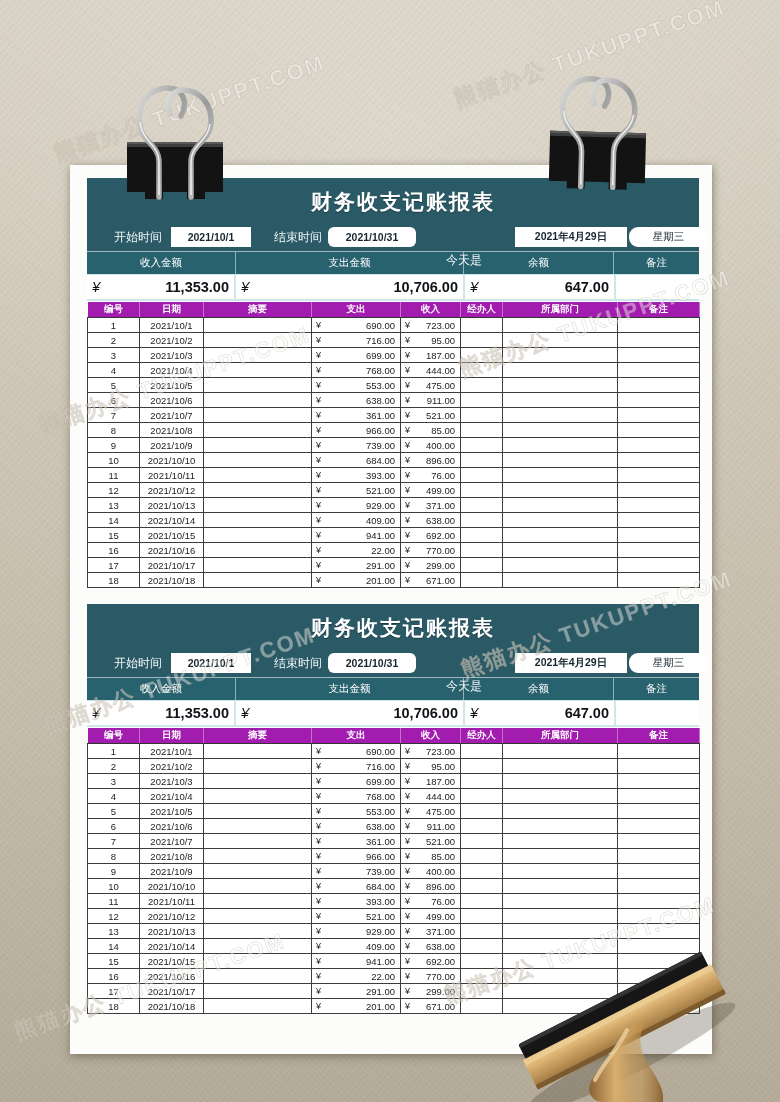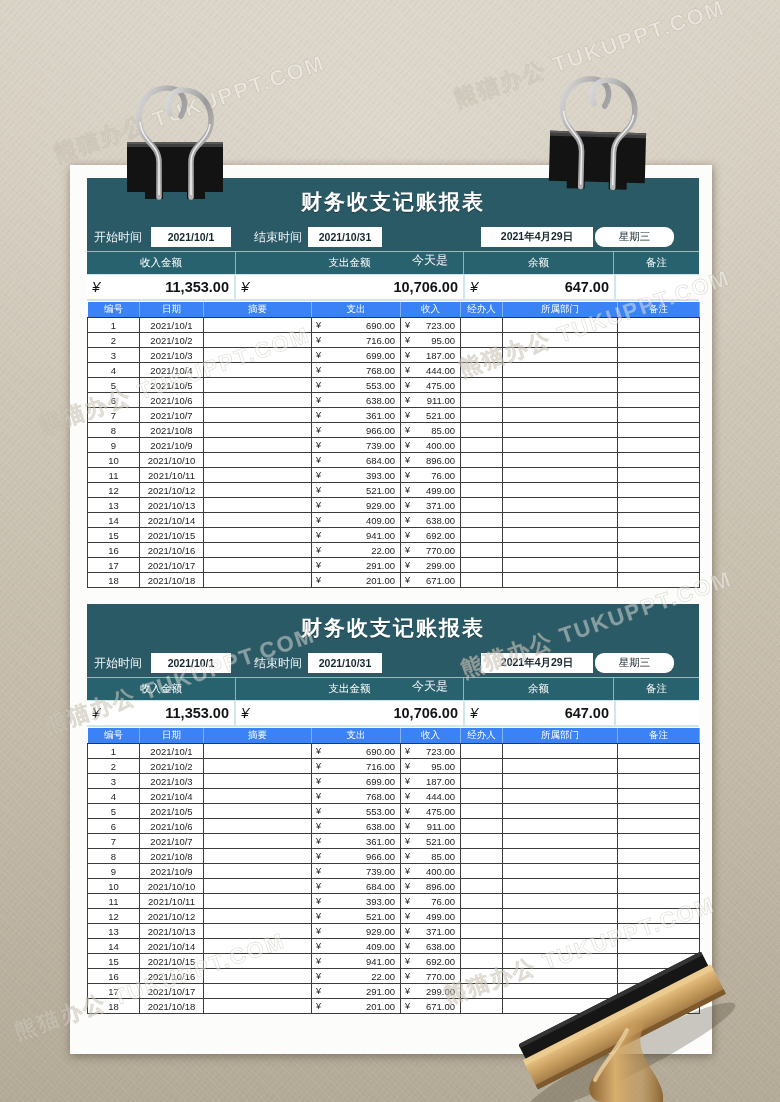--- a/index.html
+++ b/index.html
@@ -25,52 +25,52 @@
     position:absolute; left:70px; top:165px; width:642px; height:889px;
     background:#fcfcfa;
     box-shadow:0 3px 9px rgba(73,62,45,.38), 2px 0 6px rgba(73,62,45,.18);
     padding:13px 13px 0 17px;
     z-index:1;
   }
   .report { width:612px; }
   .report + .report { margin-top:16px; }
 
   
-  .t-head { background:#2b5a67; padding-bottom:3px; }
+  .t-head { background:#2b5a67; padding-bottom:3px;padding-left:20px; }
   .banner { height:48px; display:flex; align-items:center; justify-content:center; }
   .banner h1 { color:#fff; font-size:21px; font-weight:700; letter-spacing:2px; text-shadow:0 1px 1px rgba(0,0,0,.35); }
 
   .info-row { display:flex; align-items:center; height:22px; }
   .ilabel { color:#f2f7f8; font-size:12px; text-align:center; flex:none; }
   .ibox { height:20px; background:#fff; color:#15262e; font-size:10.5px; font-weight:700;
           display:flex; align-items:center; justify-content:center; flex:none; }
   .il1 { width:48px; margin-left:7px; }
   .ib1 { width:80px; margin-left:9px; }
   .il2 { width:48px; margin-left:23px; }
-  .ib2 { width:74px; margin-left:6px; }
+  .ib2 { width:88px; margin-left:6px;border-radius:6px; }
   .il3 { width:40px; margin-left:28px;margin-top:47px; }
   .ib3 { width:112px; margin-left:31px;text-align:right; }
   .ib4 { width:79px; margin-left:2px; font-weight:500;border-radius:9px; }
 
   
   .sum-labels { display:flex; height:23px; background:#29626f; border-top:1px solid rgba(255,255,255,.55); }
   .sum-labels span { color:#fff; font-size:10.5px; display:flex; align-items:center; justify-content:center; flex:none; }
   .sum-labels span + span { border-left:1px solid rgba(255,255,255,.5); }
   .s1 { width:148px;font-family:Liberation Serif, serif; } .s2 { width:228px; } .s3 { width:150px; } .s4 { width:86px; }
 
   
   .sum-values { display:flex; gap:2px; background:#cde7ea; padding:1px 0 2px; height:27px; }
   .sum-values .cell { background:#fff; display:flex; align-items:center; justify-content:space-between;
                       padding:0 5px; font-size:14.5px; color:#101418; font-weight:500; flex:none; }
   .sum-values .v1 { width:147px; } .sum-values .v2 { width:227px; } .sum-values .v3 { width:149px; } .sum-values .v4 { width:84px; flex:1; }
 
   
   table.grid { width:612px; border-collapse:collapse; table-layout:fixed; font-size:9.5px; color:#1c1c1c;
                border:1.5px solid #2f2f2f; }
-  table.grid thead th { background:#3b82f6; color:#fff; font-weight:400; height:16px; font-size:9.5px;
+  table.grid thead th { background:#a21caf; color:#fff; font-weight:700; height:16px; font-size:9.5px;
                         border:1px solid rgba(255,255,255,.38); border-bottom:1px solid #343434; }
   table.grid tbody td { border:1px solid #3c3c3c; height:15px; background:#fff; overflow:hidden; }
   td.c-no { text-align:center; }
   td.c-date { text-align:center; font-weight:500; }
   td.c-money { padding:0 5px 0 4px; }
   td.c-money .mw { display:flex; justify-content:space-between; align-items:center; }
   td.c-money .yen { font-size:9px; }
 
   
   .wm-layer { position:absolute; inset:0; z-index:2; pointer-events:none; }

